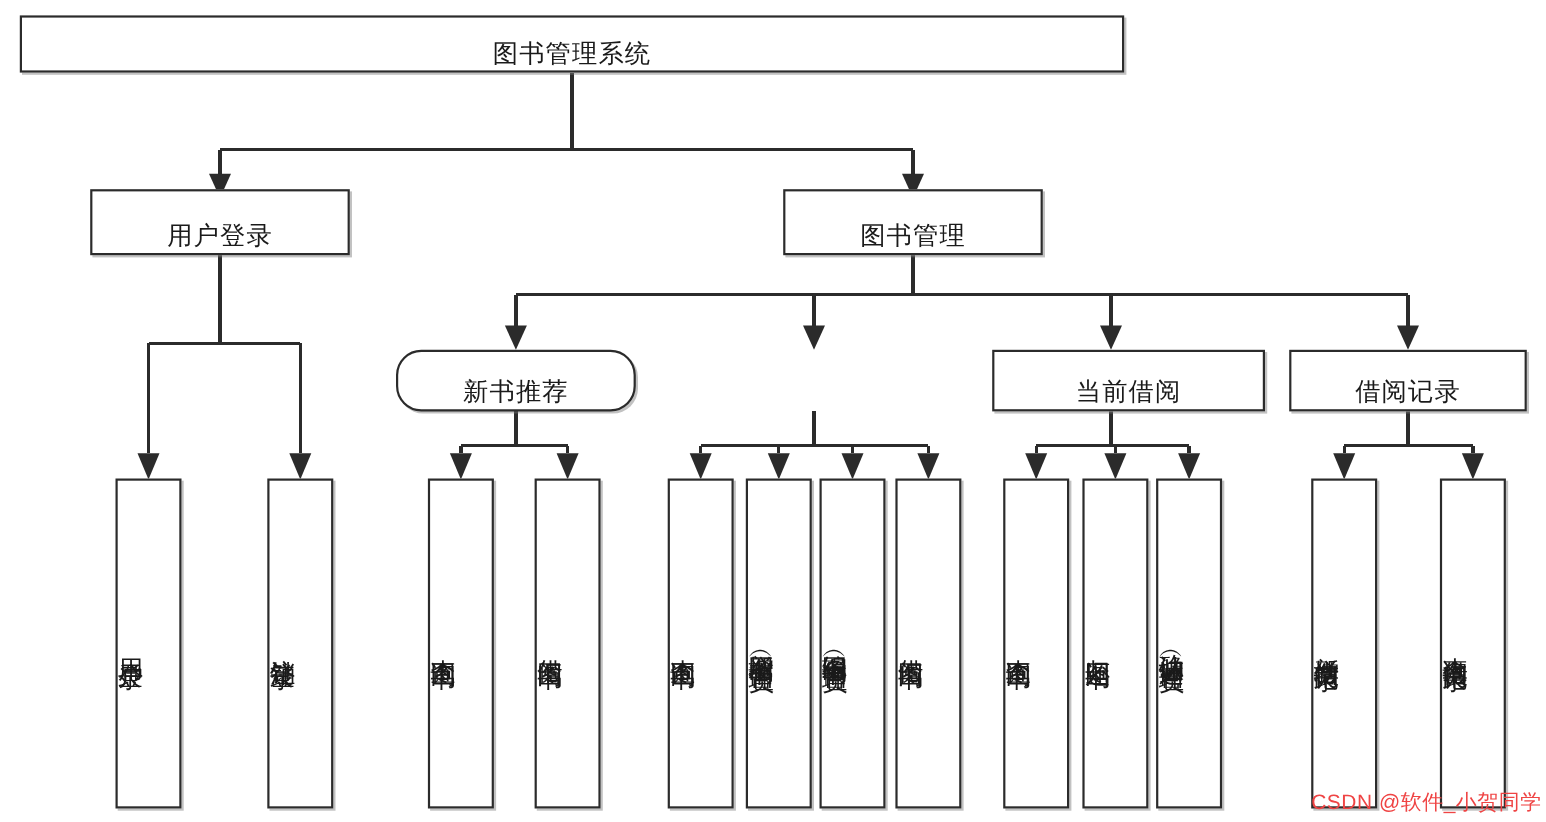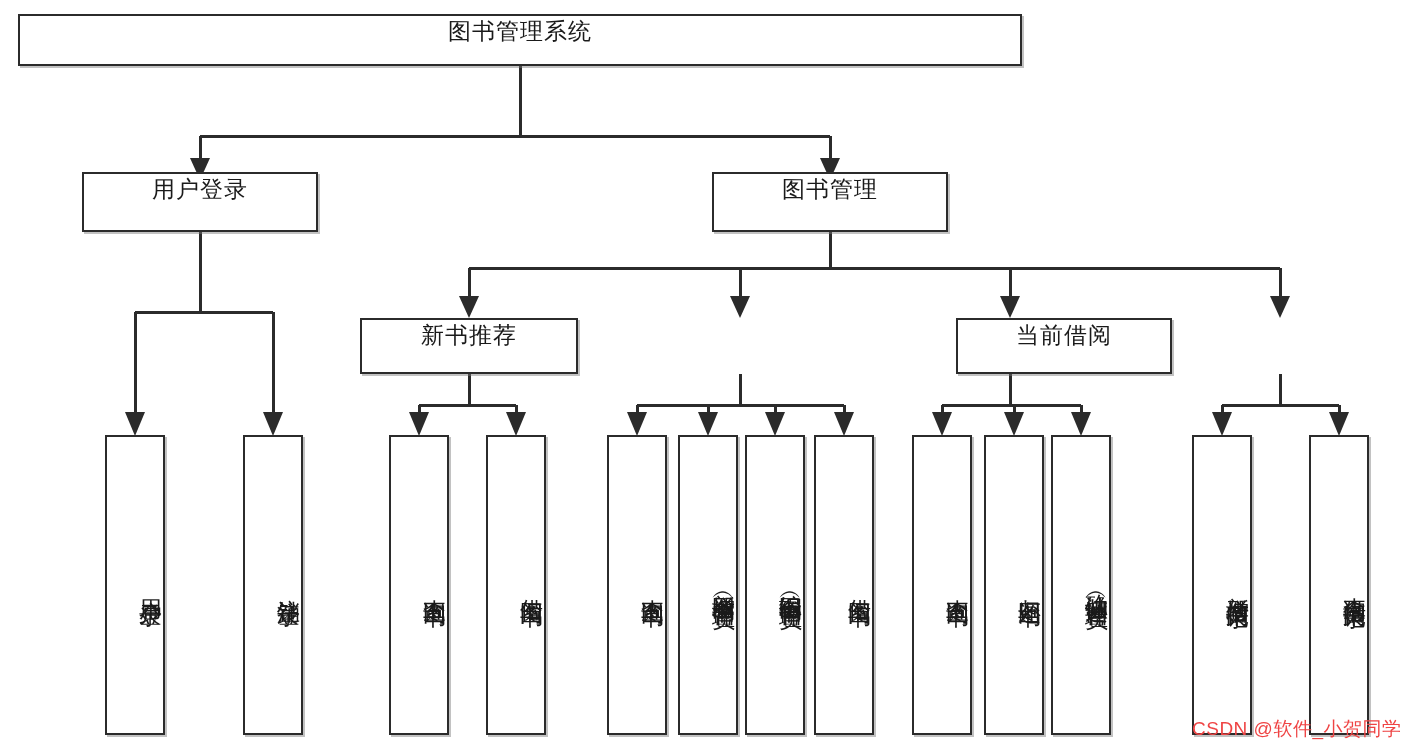--- a/index.html
+++ b/index.html
@@ -24,21 +24,21 @@
     width: 1405px;
     height: 747px;
   }
   .node {
     position: absolute;
     box-sizing: border-box;
     border: 2px solid #2b2b2b;
     background: #ffffff;
     color: #1a1a1a;
     display: flex;
-    align-items: flex-start;
+    align-items: flex-end;
     justify-content: center;
     text-align: center;
     box-shadow: 2px 2px 0 rgba(120,120,120,0.45);
   }
   .node.horiz {
     font-size: 23px;
     letter-spacing: 1px;
   }
   .node.vert {
     writing-mode: vertical-rl;
@@ -143,25 +143,28 @@
     <span>图书管理系统</span>
   </div>
 
   <div class="node horiz" style="left:82px; top:172px; width:236px; height:60px;">
     <span>用户登录</span>
   </div>
   <div class="node horiz" style="left:712px; top:172px; width:236px; height:60px;">
     <span>图书管理</span>
   </div>
 
-  <div class="node horiz" style="left:360px; top:318px; width:218px; height:56px;">
+  <div class="node horiz" style="left:360px; top:318px; width:218px; height:56px;border-radius:23px;">
     <span>新书推荐</span>
   </div>
-  <div class="node horiz" style="left:956px; top:318px; width:216px; height:56px;">
+  <div class="node horiz" style="left:902px; top:318px; width:248px; height:56px;">
     <span>当前借阅</span>
+  </div>
+  <div class="node horiz" style="left:1172px; top:318px; width:216px; height:56px;">
+    <span>借阅记录</span>
   </div>
 
   <div class="node vert" style="left:105px; top:435px; width:60px; height:300px;">
     <span class="vtext">用户登录</span>
   </div>
   <div class="node vert" style="left:243px; top:435px; width:60px; height:300px;">
     <span class="vtext">注销登录</span>
   </div>
 
   <div class="node vert" style="left:389px; top:435px; width:60px; height:300px;">

